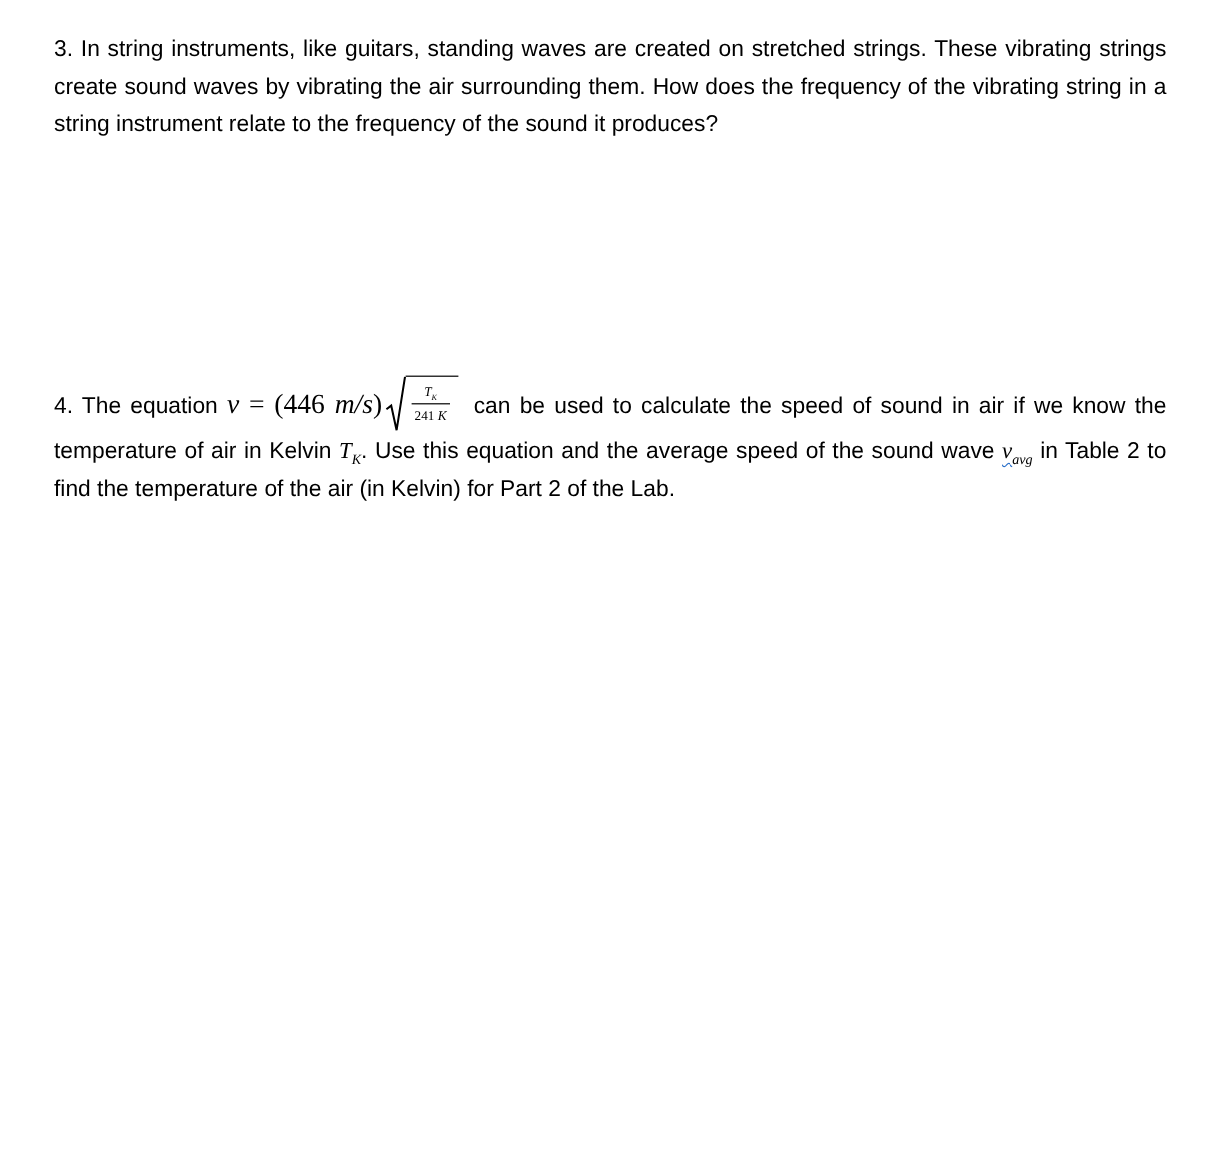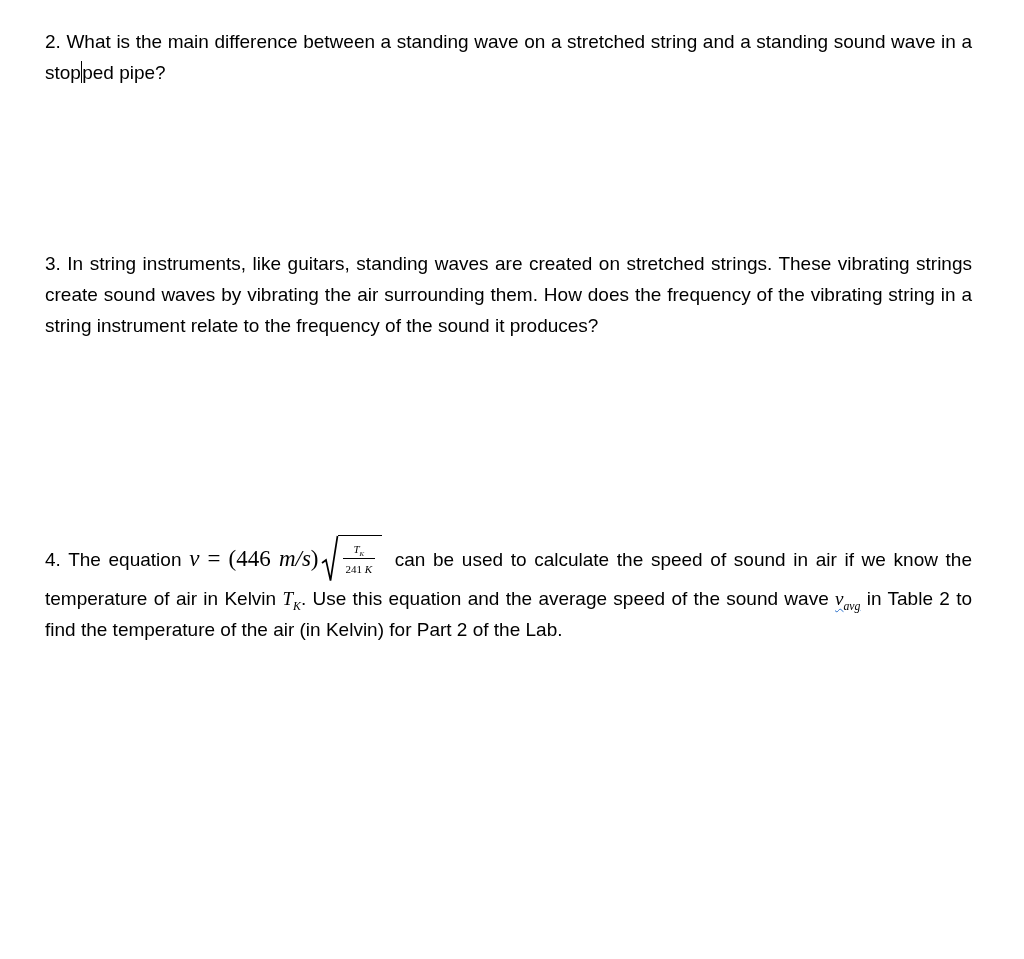--- a/index.html
+++ b/index.html
@@ -57,21 +57,20 @@
     text-decoration-thickness: 1px;
     text-underline-offset: 3px;
   }
 </style>
 </head>
 <body>
 
 <div>
 
 
-  <p class="para q2"><span>2. What is the main difference between a standing wave on a stretched string and a standing sound wave in a stop</span><span class="cursor"></span><span>ped pipe?</span></p>
 
   <p class="para q3"><span>3. In string instruments, like guitars, standing waves are created on stretched strings. These vibrating strings create sound waves by vibrating the air surrounding them. How does the frequency of the vibrating string in a string instrument relate to the frequency of the sound it produces?</span></p>
 
   <p class="para q4"><span>4. The equation </span><span><span class="serif-it eq-big">v</span><span class="serif-up eq-big"> = </span><span class="serif-up eq-big">(446 </span><span class="serif-it eq-big">m/s</span><span class="serif-up eq-big">)</span><span class="sqrt">
           <svg class="sqrt-sign-svg" width="18" height="48" viewBox="0 0 18 48">
             <path d="M1 28 L5 25 L9.5 45.5 L16.5 1" stroke="#000" stroke-width="1.7" fill="none"></path>
           </svg>
           <span class="sqrt-body">
             <span class="frac">
               <span class="frac-num"><span class="serif-it">T</span><sub class="serif-it">K</sub></span>

